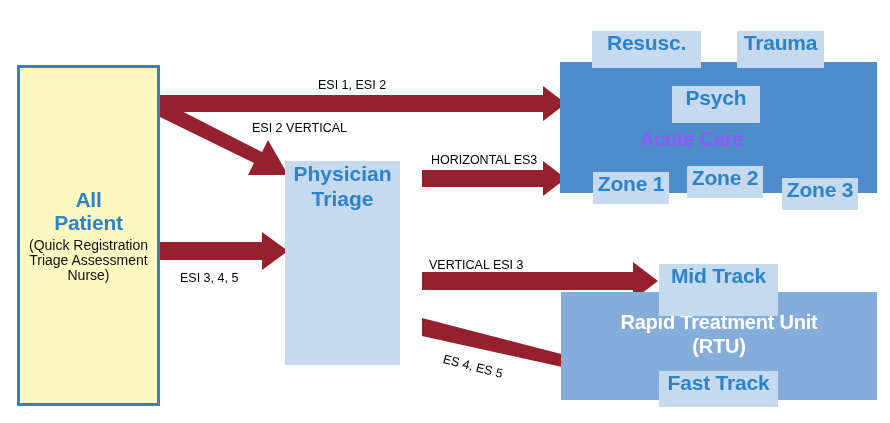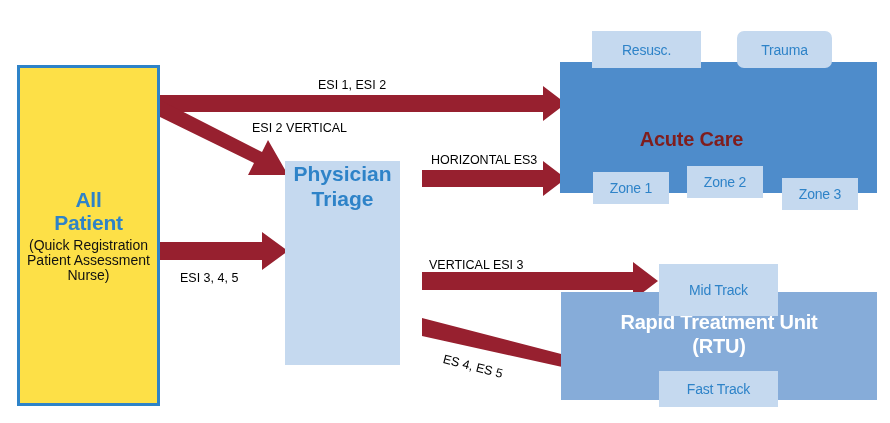--- a/index.html
+++ b/index.html
@@ -19,21 +19,21 @@
   }
   .abs { position: absolute; }
 
   
   #arrivals-box {
     left: 17px;
     top: 65px;
     width: 143px;
     height: 341px;
     border: 3px solid #2E83C8;
-    background: #fde047;
+    background: #fef9c3;
     box-sizing: border-box;
     display: flex;
     flex-direction: column;
     align-items: center;
     justify-content: center;
   }
   #arrivals-title {
     color: #2E83C8;
     font-weight: bold;
     font-size: 21px;
@@ -74,21 +74,21 @@
     top: 62px;
     width: 317px;
     height: 131px;
     background: #4E8CCB;
   }
   #acute-title {
     left: 560px;
     top: 128px;
     width: 263px;
     text-align: center;
-    color: #7f1d1d;
+    color: #8b5cf6;
     font-weight: bold;
     font-size: 20px;
     letter-spacing: -0.2px;
   }
 
   
   #rtu-box {
     left: 561px;
     top: 292px;
     width: 316px;
@@ -104,24 +104,23 @@
     font-weight: bold;
     font-size: 20px;
     line-height: 24px;
     letter-spacing: -0.2px;
   }
 
   
   .chip {
     background: #C5D9EF;
     color: #2E83C8;
-    font-weight: normal;
-    font-size: 14px;
+    font-weight: bold;
+    font-size: 21px;
     display: flex;
-    align-items: center;
     justify-content: center;
     letter-spacing: -0.2px;
     white-space: nowrap;
   }
 
   
   .arrow-label {
     color: #000000;
     font-size: 12.5px;
     white-space: nowrap;
@@ -168,42 +167,45 @@
     </g>
   </svg>
 
   <div class="abs" id="arrivals-box">
     <div id="arrivals-title">
       <div>All</div>
       <div>Patient</div>
     </div>
     <div id="arrivals-sub">
       <div>(Quick Registration</div>
-      <div>Patient Assessment</div>
+      <div>Triage Assessment</div>
       <div>Nurse)</div>
     </div>
   </div>
 
   <div class="abs" id="triage-box">
     <div id="triage-label">
       <div>Physician</div>
       <div>Triage</div>
     </div>
   </div>
 
   <div class="abs" id="acute-box"></div>
   <div class="abs" id="acute-title">Acute Care</div>
 
   <div class="abs chip" style="left:592px; top:31px; width:109px; height:37px;">
     <span>Resusc.</span>
   </div>
-  <div class="abs chip" style="left:737px; top:31px; width:95px; height:37px;border-radius:7px;">
+  <div class="abs chip" style="left:737px; top:31px; width:87px; height:37px;">
     <span>Trauma</span>
   </div>
 
+  <div class="abs chip" style="left:672px; top:86px; width:88px; height:37px;">
+    <span>Psych</span>
+  </div>
 
   <div class="abs chip" style="left:593px; top:172px; width:76px; height:32px;">
     <span>Zone 1</span>
   </div>
   <div class="abs chip" style="left:687px; top:166px; width:76px; height:32px;">
     <span>Zone 2</span>
   </div>
   <div class="abs chip" style="left:782px; top:178px; width:76px; height:32px;">
     <span>Zone 3</span>
   </div>

